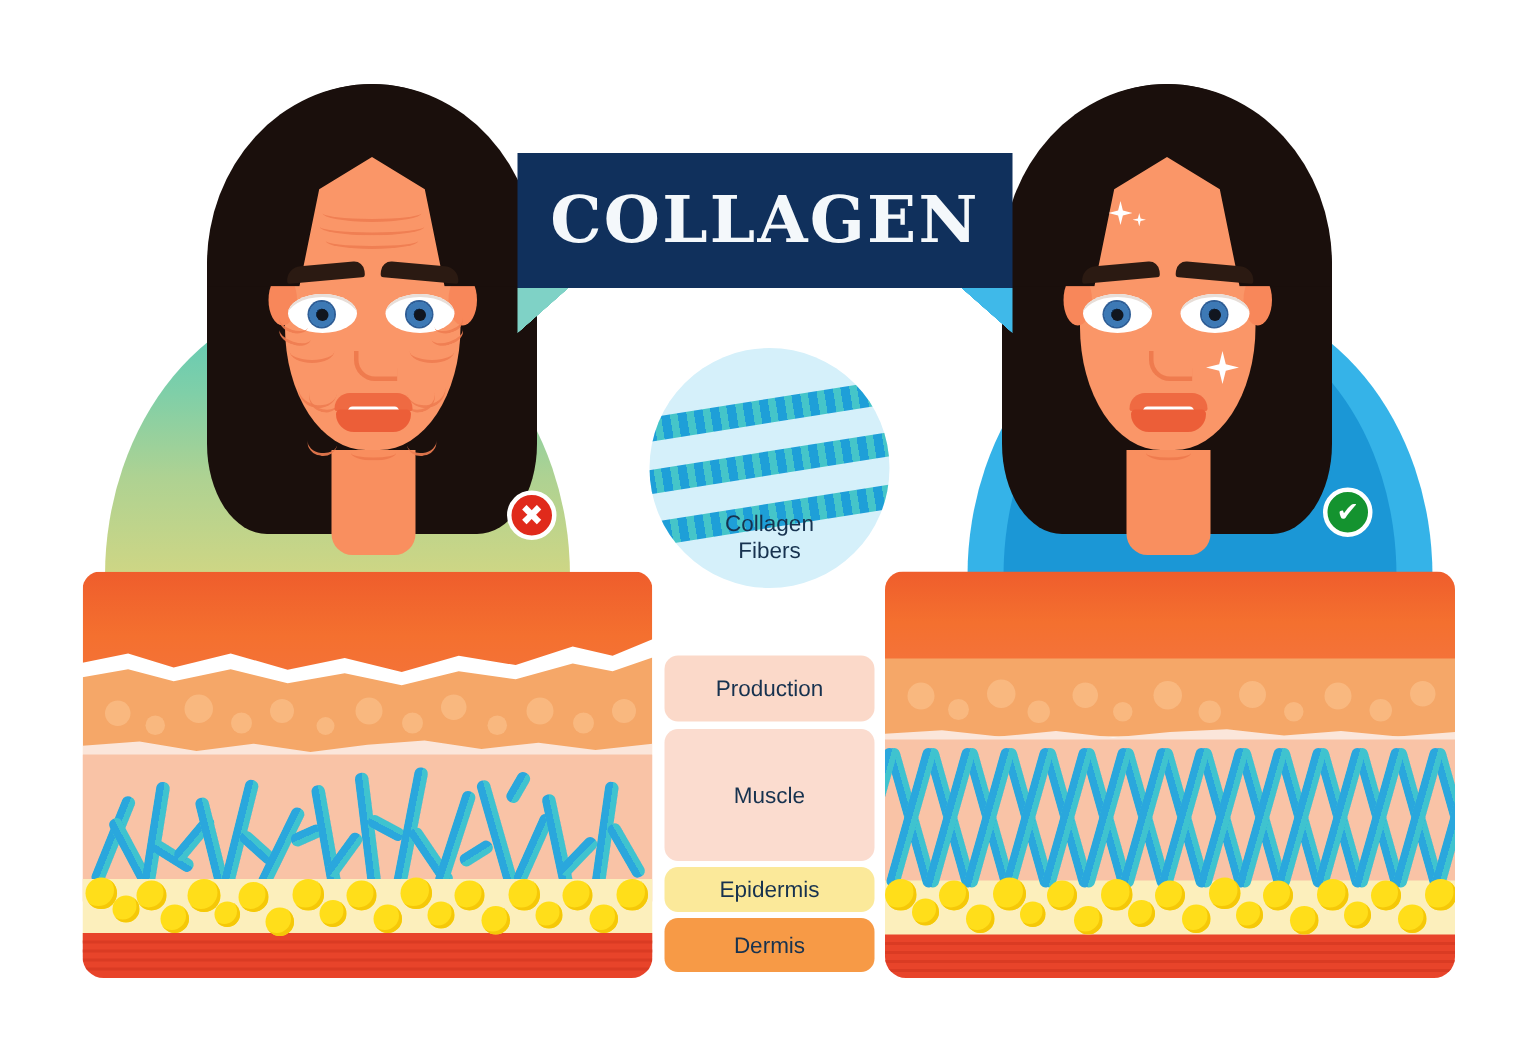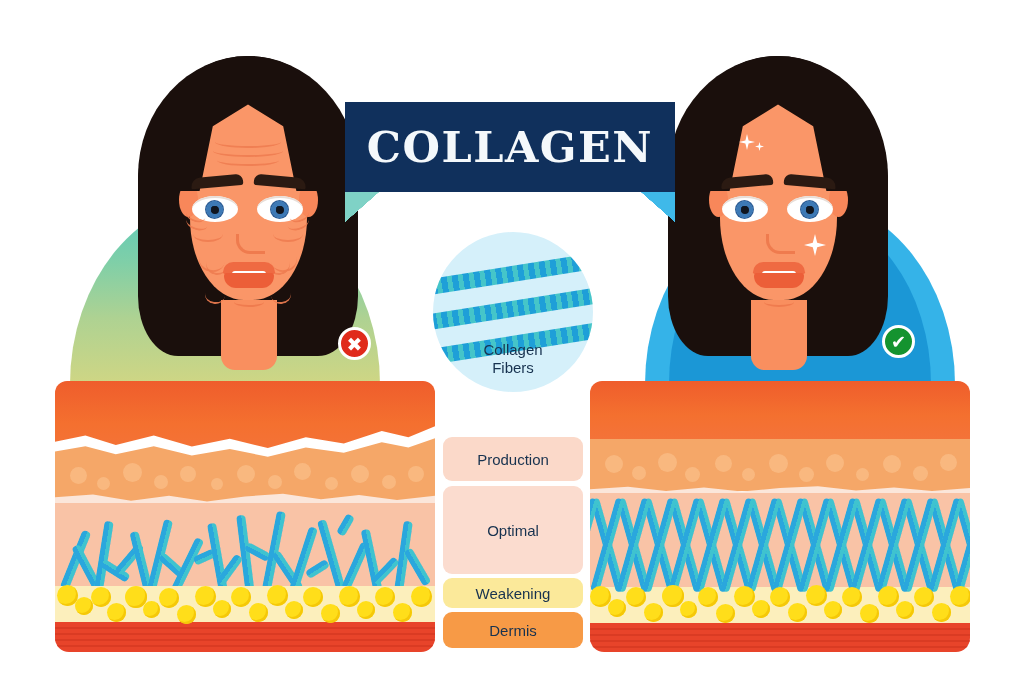--- a/index.html
+++ b/index.html
@@ -379,22 +379,22 @@
     <div class="cap">
       <div>Collagen</div>
       <div>Fibers</div>
     </div>
   </div>
 
   <div class="legend" id="lg0">
     <span>Production</span>
   </div>
   <div class="legend" id="lg1">
-    <span>Optimal</span>
+    <span>Muscle</span>
   </div>
   <div class="legend" id="lg2">
-    <span>Weakening</span>
+    <span>Epidermis</span>
   </div>
   <div class="legend" id="lg3">
     <span>Dermis</span>
   </div>
 
 </div>
 
 </body></html>

